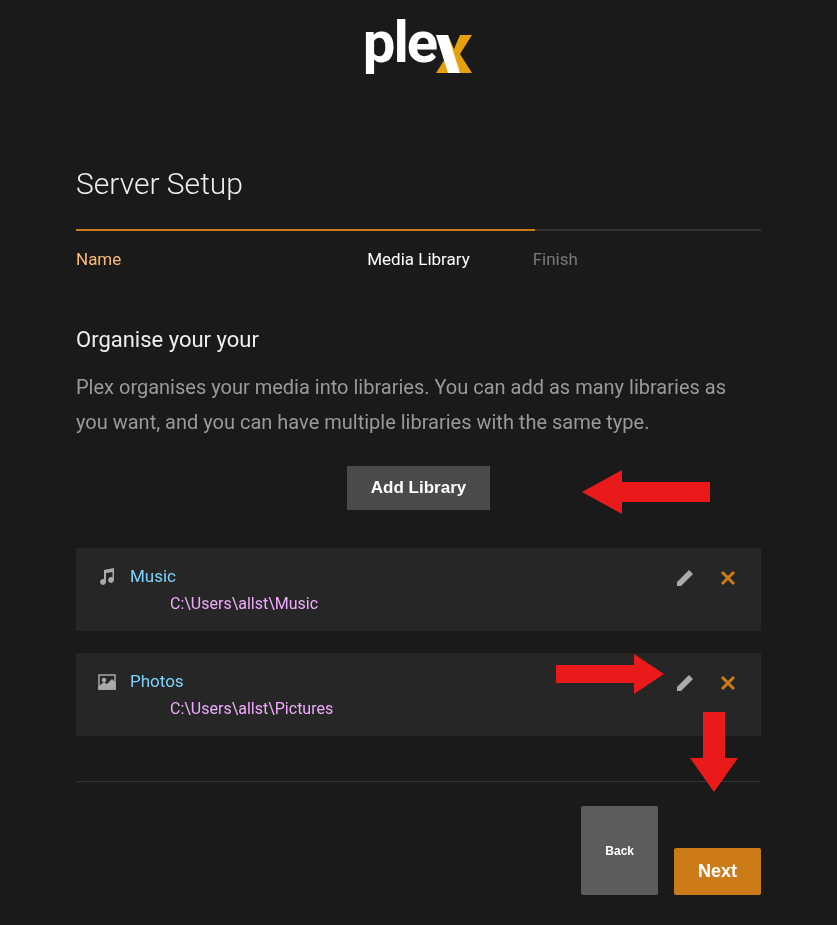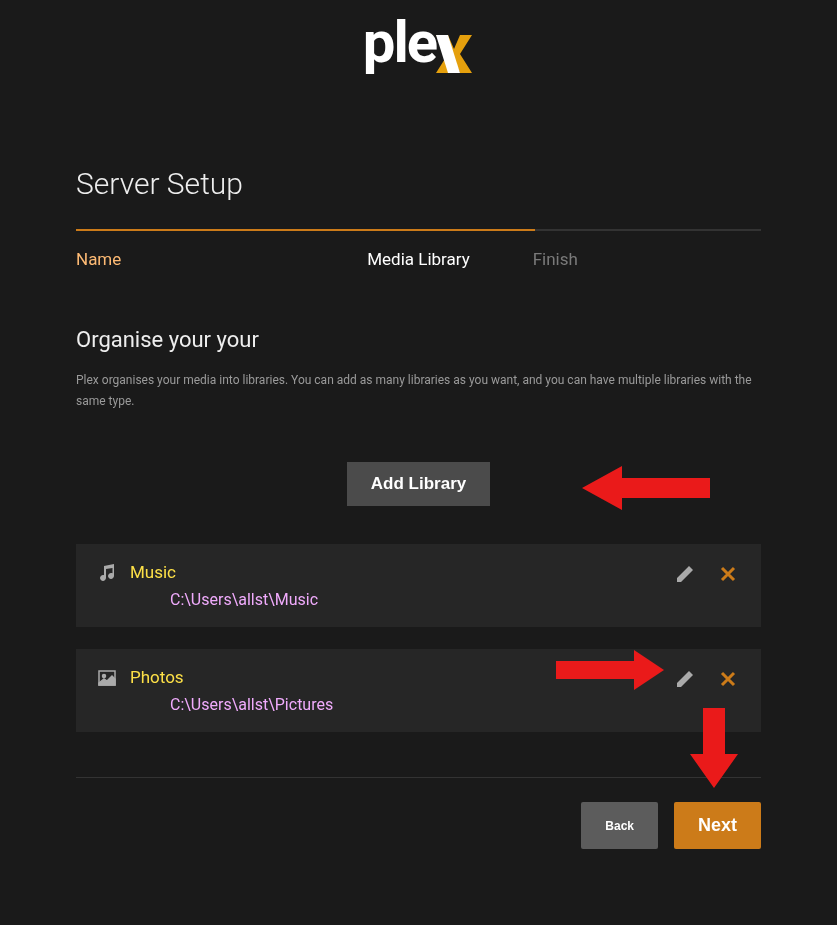--- a/index.html
+++ b/index.html
@@ -84,23 +84,23 @@
       padding-left: 0;
     }
     .section-heading {
       color: #eeeeee;
       font-size: 22px;
       font-weight: 400;
       margin-bottom: 18px;
     }
     .section-description {
       color: #9a9a9a;
-      font-size: 12px;
+      font-size: 20px;
       line-height: 1.75;
-      margin-bottom: 50px;
+      margin-bottom: 26px;
     }
     .add-library-row {
       display: flex;
       justify-content: center;
       align-items: center;
       position: relative;
       margin-bottom: 38px;
     }
     .btn-add-library {
       background: #4b4b4b;
@@ -122,21 +122,21 @@
     .library-icon {
       color: #aaa;
       margin-right: 14px;
       margin-top: 2px;
       flex-shrink: 0;
     }
     .library-info {
       flex: 1;
     }
     .library-name {
-      color: #fde047;
+      color: #7dd3fc;
       font-size: 17px;
       font-weight: 400;
       margin-bottom: 8px;
     }
     .library-path {
       color: #f0abfc;
       font-size: 16px;
       margin-left: 40px;
     }
     .library-actions {
@@ -180,20 +180,21 @@
     }
     .btn-next {
       background: #cc7b19;
       color: #ffffff;
       border: none;
       padding: 13px 24px;
       font-size: 18px;
       font-weight: 600;
       cursor: pointer;
       border-radius: 2px;
+      margin-top: 42px;
     }
     .arrow {
       position: absolute;
       pointer-events: none;
     }
   </style>
 </head>
 <body>
 
 <div class="logo-container">

